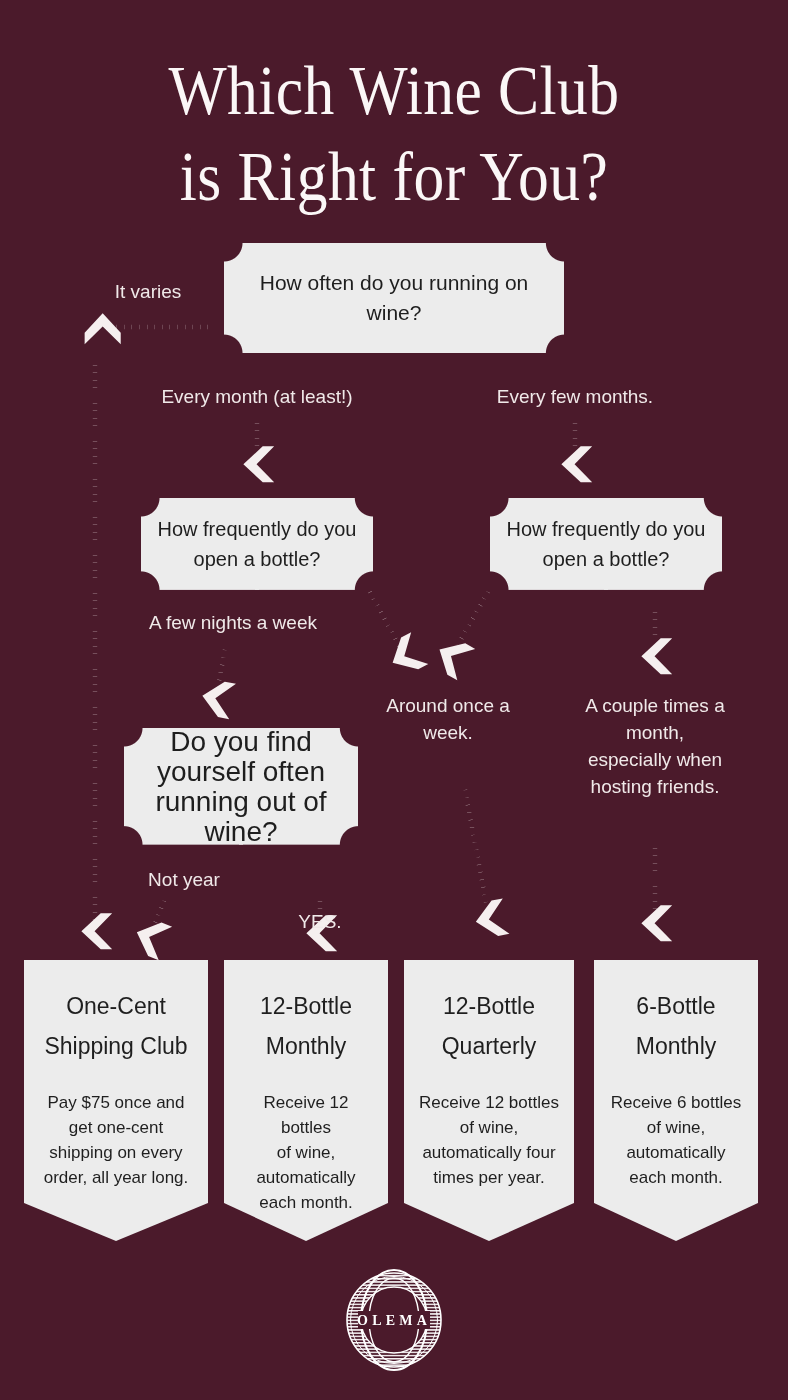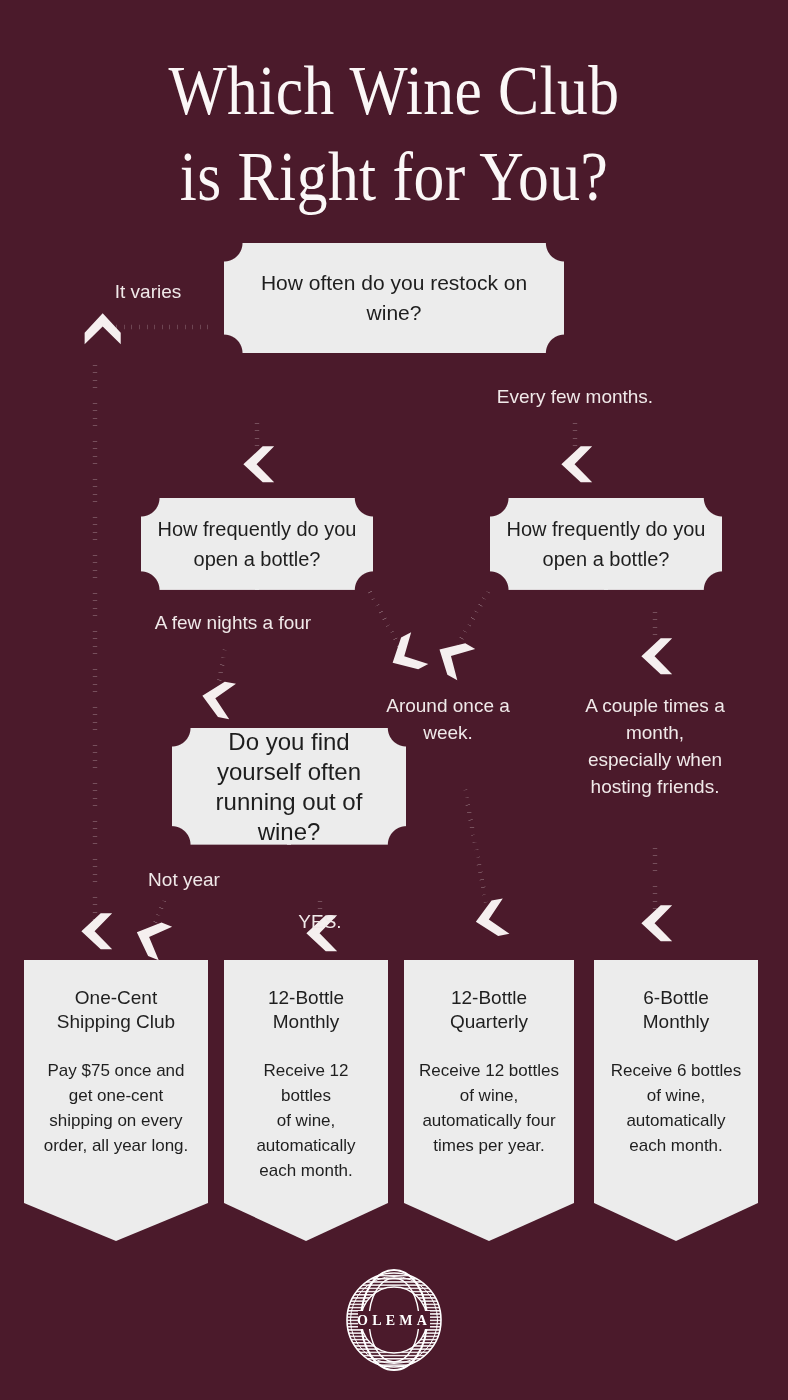--- a/index.html
+++ b/index.html
@@ -80,22 +80,22 @@
   .result-card {
     position: absolute;
     background: #ECECEC;
     color: #1F1F1F;
     box-sizing: border-box;
     padding: 26px 14px 0 14px;
     text-align: center;
     clip-path: polygon(0% 0%, 100% 0%, 100% 86.5%, 50% 100%, 0% 86.5%);
   }
   .result-title {
-    font-size: 19px;
-    line-height: 24px;
+    font-size: 23px;
+    line-height: 40px;
     white-space: pre-line;
   }
   .result-desc {
     margin-top: 24px;
     font-size: 17px;
     line-height: 25px;
     white-space: pre-line;
   }
 
   
@@ -154,41 +154,42 @@
 
       <path d="M655,848 L655,922" marker-end="url(#ah)"></path>
 
       <path d="M164,901 L150,936" marker-end="url(#ah)"></path>
 
       <path d="M320,901 L320,932" marker-end="url(#ah)"></path>
     </g>
   </svg>
 
   <div class="node" style="left:224px; top:243px; width:340px; height:110px;">
-    <span class="node-text">How often do you restock on wine?</span>
+    <span class="node-text">How often do you running on wine?</span>
   </div>
 
   <div class="node" style="left:141px; top:498px; width:232px; height:92px; font-size:20px;">
     <span class="node-text">How frequently do you open a bottle?</span>
   </div>
 
   <div class="node" style="left:490px; top:498px; width:232px; height:92px; font-size:20px;">
     <span class="node-text">How frequently do you open a bottle?</span>
   </div>
 
-  <div class="node" style="left:124px; top:728px; width:234px; height:117px; font-size:24px;margin-left:48px;">
+  <div class="node" style="left:124px; top:728px; width:234px; height:117px; font-size:28px;">
     <span class="node-text">Do you find yourself often running out of wine?</span>
   </div>
 
   <div class="edge-label" style="left:78px; top:278px; width:140px;">It varies</div>
 
+  <div class="edge-label" style="left:127px; top:383px; width:260px;">Every month (at least!)</div>
 
   <div class="edge-label" style="left:455px; top:383px; width:240px;">Every few months.</div>
 
-  <div class="edge-label" style="left:113px; top:609px; width:240px;">A few nights a four</div>
+  <div class="edge-label" style="left:113px; top:609px; width:240px;">A few nights a week</div>
 
   <div class="edge-label" style="left:562px; top:692px; width:186px;">A couple times a
 month,
 especially when
 hosting friends.</div>
 
   <div class="edge-label" style="left:361px; top:692px; width:174px;">Around once a
 week.</div>
 
   <div class="edge-label" style="left:104px; top:866px; width:160px;">Not year</div>

